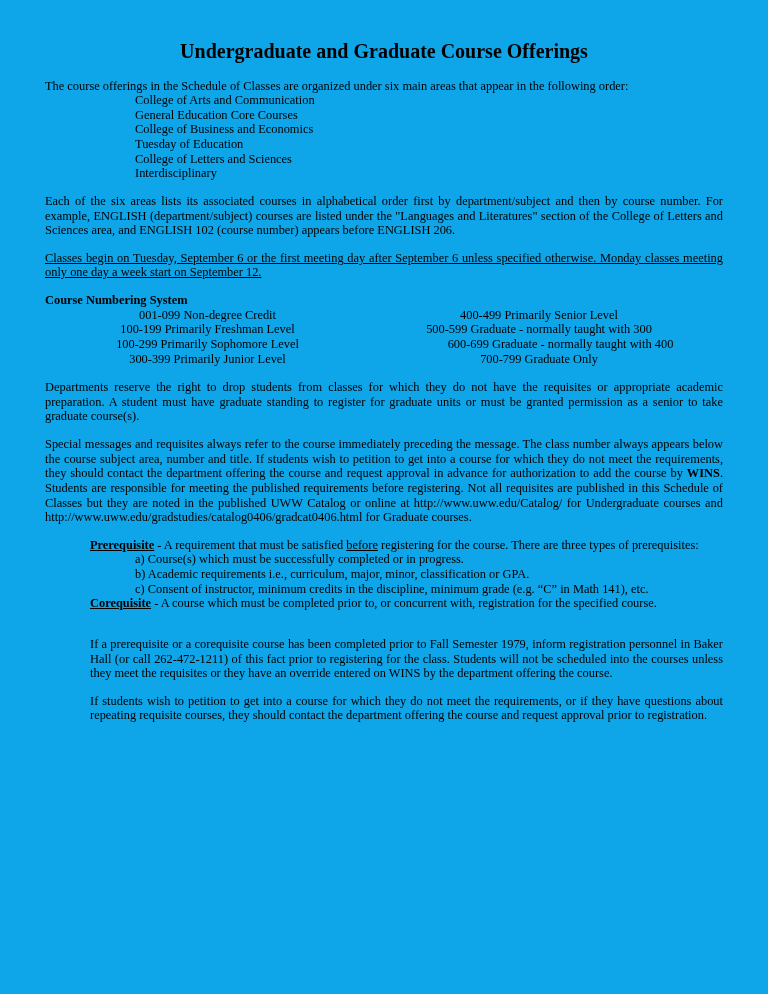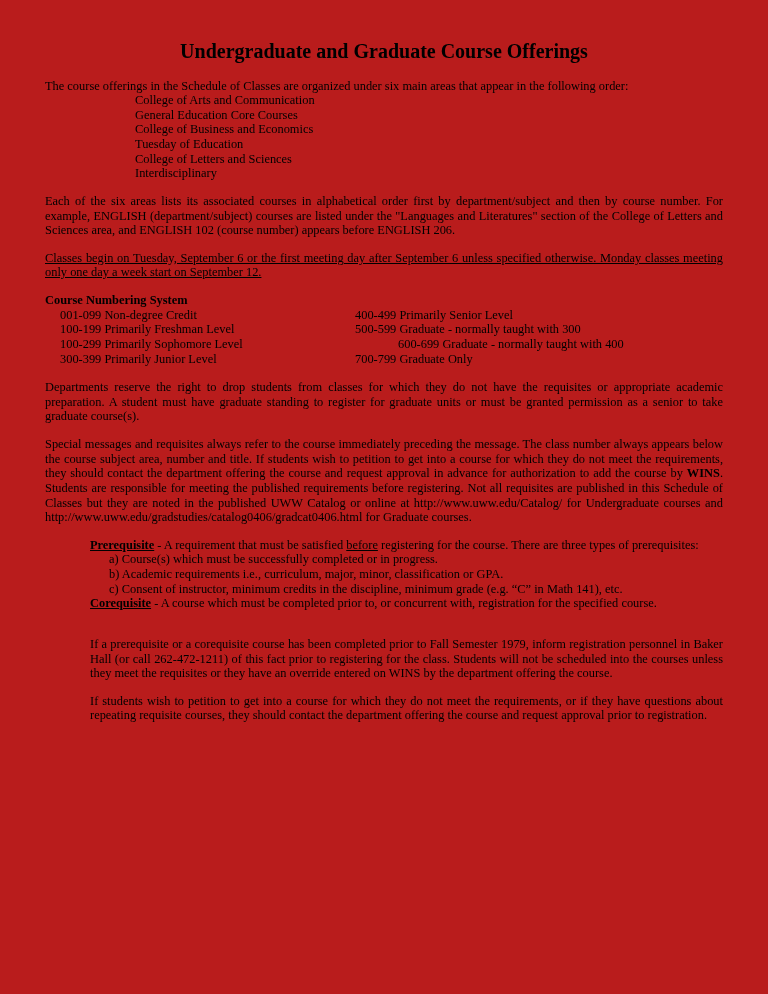--- a/index.html
+++ b/index.html
@@ -1,46 +1,46 @@
 <!DOCTYPE html>
 <html><head>
 <meta charset="utf-8">
 <style>
   html, body { margin: 0; padding: 0; background: #ffffff; }
   .page {
     width: 768px;
     min-height: 994px;
     box-sizing: border-box;
     padding: 40px 45px 40px 45px;
-    background: #b91c1c;
+    background: #0ea5e9;
     color: #000000;
     font-family: "Liberation Serif", serif;
     font-size: 12.4px;
     line-height: 1.18;
   }
   h1.doc-title {
     font-size: 20px;
     font-weight: bold;
     text-align: center;
     margin: 0 0 15px 0;
     font-family: "Liberation Serif", serif;
   }
   p { margin: 0 0 13px 0; }
   .just { text-align: justify; }
   .underline { text-decoration: underline; }
   .bold { font-weight: bold; }
   .area-list { margin-left: 90px; margin-bottom: 13px; }
   .area-item { white-space: nowrap; }
-  .numbering-wrap { display: flex; margin-bottom: 14px; }
+  .numbering-wrap { display: flex; margin-bottom: 14px; text-align: center; }
   .num-col-left { margin-left: 15px; width: 295px; }
   .num-col-right { flex: 1; }
   .num-item { white-space: nowrap; }
   .num-indent { padding-left: 43px; }
   .indent-block { margin-left: 45px; }
-  .sub-items { margin-left: 19px; }
+  .sub-items { margin-left: 45px; }
   .gap-top { margin-top: 26px; font-family: Liberation Serif, serif; }
   .prereq-line { margin-bottom: 0; }
   .coreq-line { margin-bottom: 0; }
 </style>
 </head>
 <body>
 
 <div class="page">
 
   <h1 class="doc-title">Undergraduate and Graduate Course Offerings</h1>

